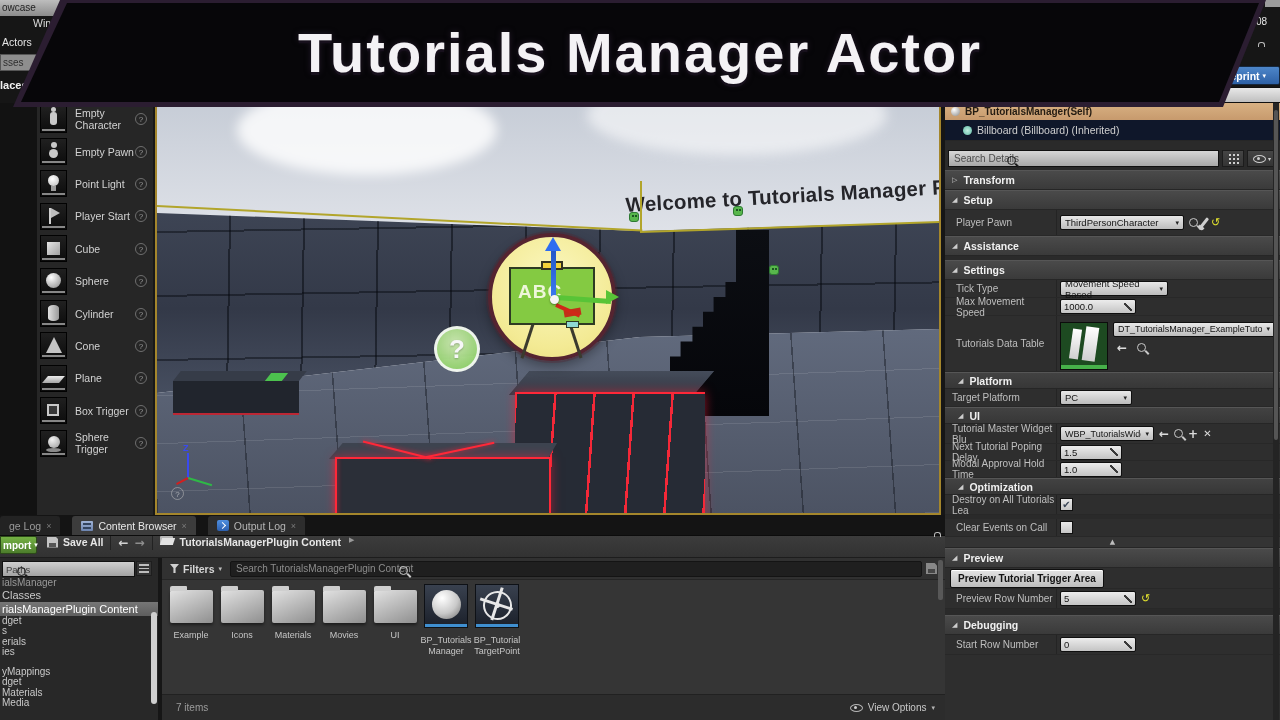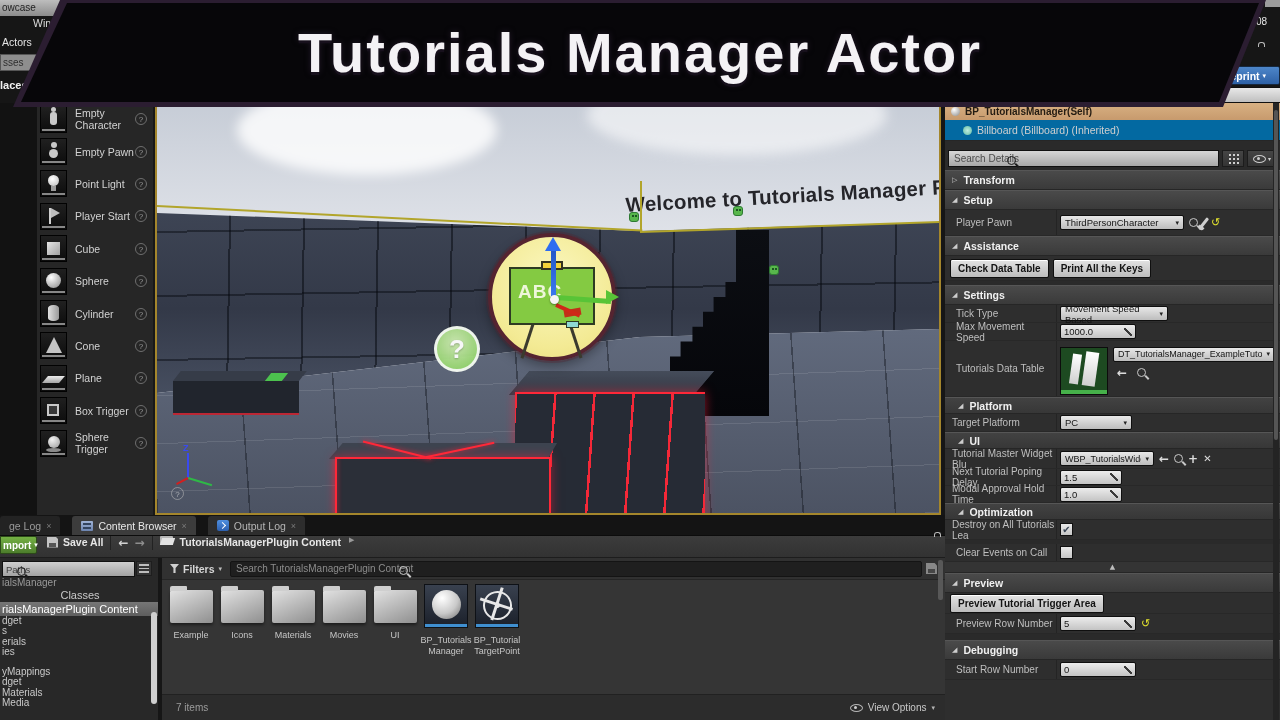--- a/index.html
+++ b/index.html
@@ -127,21 +127,21 @@
   .ax-y{left:17px;top:34px;width:25px;height:2px;background:#2fb847;transform:rotate(17deg);transform-origin:left center;}
   .ax-x{left:17px;top:34px;width:13px;height:2px;background:#d02020;transform:rotate(152deg);transform-origin:left center;}
   .ax-help{left:0;top:44px;width:13px;height:13px;border:1.5px solid rgba(190,190,190,.55);border-radius:50%;
     color:rgba(225,225,225,.6);font-size:8px;line-height:13px;text-align:center;box-sizing:border-box;}
 
   
   #details{left:945px;top:103px;width:335px;height:617px;background:#2e2e2e;overflow:hidden;}
   .selrow{height:17px;background:linear-gradient(#d8b183,#c79a6d);display:flex;align-items:center;gap:5px;padding-left:6px;
     color:#241c12;font-size:10px;font-weight:bold;}
   .selrow .dot{width:9px;height:9px;border-radius:50%;background:radial-gradient(circle at 35% 30%,#fff,#8a8a8a);}
-  .comprow{height:20px;display:flex;align-items:center;gap:5px;padding-left:18px;color:#cfcfcf;font-size:10.5px;background:#0369a1;border-bottom:1px solid #262626;}
+  .comprow{height:20px;display:flex;align-items:center;gap:5px;padding-left:18px;color:#cfcfcf;font-size:10.5px;background:#0f172a;border-bottom:1px solid #262626;}
   .comprow .bbico{width:9px;height:9px;border-radius:50%;background:radial-gradient(circle at 50% 50%,#bfeee0,#5fb9a4);}
   .dsearch-row{height:19px;background:#2a2a2a;display:flex;align-items:center;gap:3px;padding:2px 3px;box-sizing:content-box;}
   .dsearch{flex:1;height:15px;background:linear-gradient(#d6d6d6,#a8a8a8);border:1px solid #111;display:flex;align-items:center;
     color:#4c4c4c;font-size:10px;padding-left:5px;position:relative;}
   .sq-btn{width:22px;height:17px;background:linear-gradient(#454545,#343434);border:1px solid #1c1c1c;
     display:flex;align-items:center;justify-content:center;gap:2px;box-sizing:border-box;}
   .grid9{width:11px;height:11px;background-image:radial-gradient(circle,#cfcfcf 1.2px,transparent 1.3px);background-size:4px 4px;}
   .eye{width:13px;height:8px;border:1.5px solid #cfcfcf;border-radius:50%;position:relative;box-sizing:border-box;}
   .eye::after{content:"";position:absolute;left:3px;top:1px;width:3.5px;height:3.5px;border-radius:50%;background:#cfcfcf;}
   .dhdr{height:20px;background:linear-gradient(#4a4a4a,#3a3a3a);border-top:1px solid #565656;border-bottom:1px solid #262626;
@@ -206,21 +206,21 @@
 
   #cb-left{left:0;top:558px;width:160px;height:162px;background:#282828;border-right:2px solid #161616;box-sizing:border-box;}
   #paths-search{left:2px;top:3px;width:128px;height:14px;background:linear-gradient(#cfcfcf,#a2a2a2);border:1px solid #111;
     display:flex;align-items:center;color:#3f3f3f;font-size:9.5px;padding-left:3px;position:absolute;}
   #list-btn{left:136px;top:3px;width:16px;height:15px;background:#343434;border:1px solid #1e1e1e;position:absolute;
     display:flex;flex-direction:column;justify-content:center;gap:2px;padding:0 2px;box-sizing:border-box;}
   #list-btn i{display:block;height:1.5px;background:#bdbdbd;}
   .tree{position:absolute;left:0;top:20px;width:158px;}
   .titem{height:10.5px;line-height:10.5px;font-size:10px;color:#c9c9c9;padding-left:2px;white-space:nowrap;overflow:hidden;}
   .titem.dim{color:#9a9a9a;}
-  .titem.big{height:13px;line-height:13px;font-size:11px;text-align:center;}
+  .titem.big{height:13px;line-height:13px;font-size:11px;}
   .titem.sel{height:14px;line-height:14px;font-size:11px;background:linear-gradient(#767676,#5e5e5e);color:#fff;}
   .titem.gap{margin-top:9px;}
   #tree-scroll{left:151px;top:612px;width:6px;height:92px;background:#cfcfcf;border-radius:3px;}
 
   #cb-main{left:162px;top:558px;width:783px;height:162px;background:#353535;}
   #filter-row{position:absolute;left:0;top:0;width:783px;height:22px;background:#313131;border-bottom:1px solid #252525;
     display:flex;align-items:center;box-sizing:border-box;}
   .funnel{width:9px;height:9px;background:#cfcfcf;clip-path:polygon(0 0,100% 0,62% 45%,62% 100%,38% 100%,38% 45%);}
   #cb-search{flex:1;height:14px;background:#1f1f1f;border:1px solid #141414;border-radius:2px;display:flex;align-items:center;
     color:#8c8c8c;font-size:10px;padding-left:5px;margin-right:4px;position:relative;}
@@ -445,24 +445,20 @@
         </div>
         <span class="mag"></span>
         <span class="dropper"></span>
         <span class="resetg g">↺</span>
       </div>
     </div>
     <div class="dhdr">
       <span class="tri g">◢</span>
       <span>Assistance</span>
     </div>
-    <div style="height:24px;display:flex;align-items:center;gap:4px;padding-left:5px;background:#2e2e2e;border-bottom:1px solid #282828">
-      <span class="lbtn">Check Data Table</span>
-      <span class="lbtn">Print All the Keys</span>
-    </div>
     <div style="height:4px;background:#2a2a2a"></div>
 
     <div class="dhdr">
       <span class="tri g">◢</span>
       <span>Settings</span>
     </div>
     <div class="drow" style="height:18px">
       <div class="dlabel">Tick Type</div>
       <div class="dval">
         <div class="combo" style="width:108px">

